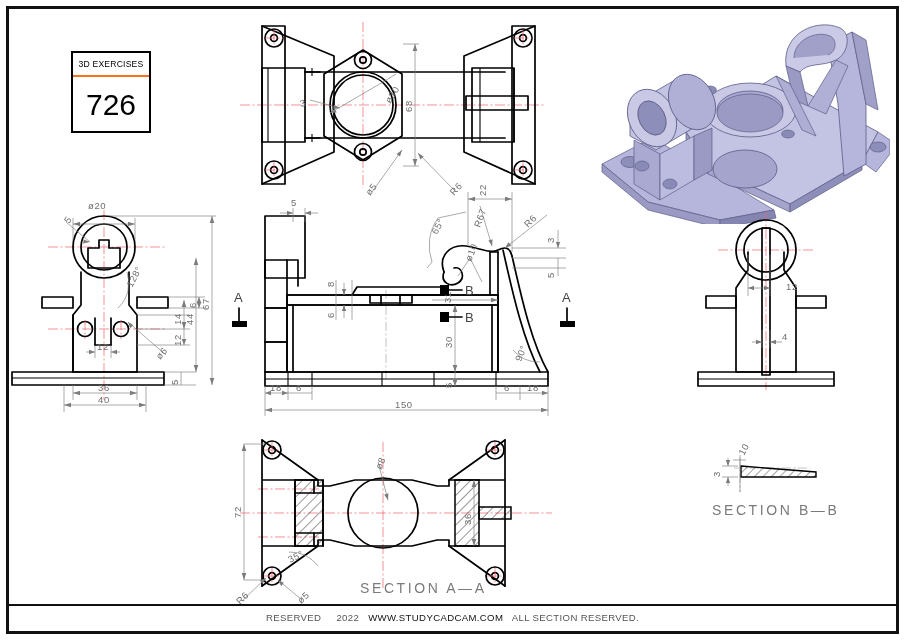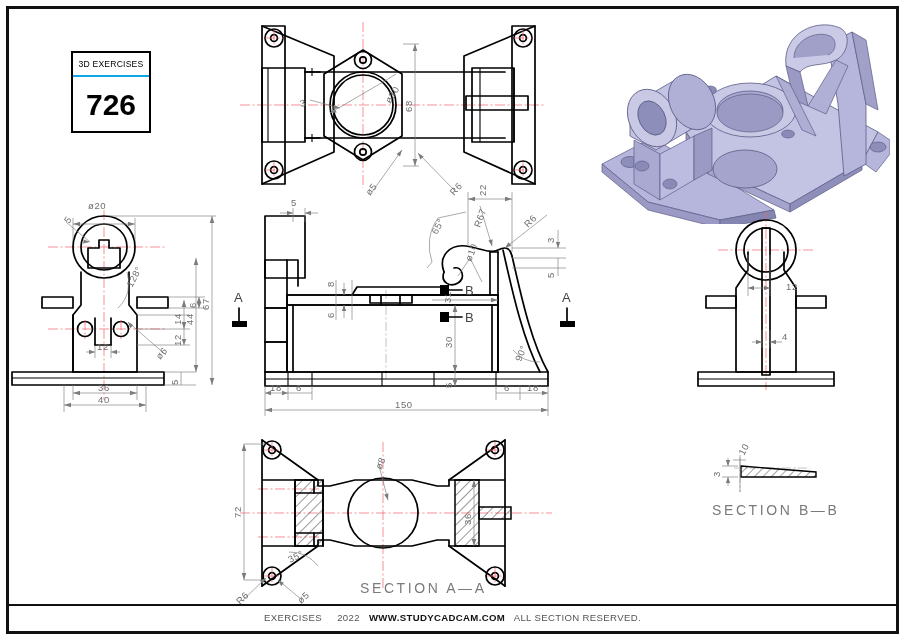--- a/index.html
+++ b/index.html
@@ -20,31 +20,31 @@
   
   text.dt{font-family:"Liberation Sans",sans-serif;font-size:9.5px;fill:#6e6e6e;
           letter-spacing:0.6px;}
   text.sec{font-family:"Liberation Sans",sans-serif;font-size:14px;fill:#7a7a7a;
            letter-spacing:2.6px;}
   text.vm{font-family:"Liberation Sans",sans-serif;font-size:13px;fill:#444;}
 
   
   #titleblock{position:absolute;left:71px;top:51px;width:80px;height:82px;
               border:2.2px solid #000;background:#fff;box-sizing:border-box;}
-  #tb-top{height:24px;border-bottom:2px solid #0ea5e9;display:flex;align-items:center;
+  #tb-top{height:24px;border-bottom:2px solid #f97316;display:flex;align-items:center;
           justify-content:center;box-sizing:border-box;}
   #tb-top span{font-size:8.6px;letter-spacing:0.2px;color:#000;}
   #tb-num{height:56px;display:flex;align-items:center;justify-content:center;}
-  #tb-num span{font-size:30px;font-weight:bold;letter-spacing:0px;color:#000;}
+  #tb-num span{font-size:30px;font-weight:normal;letter-spacing:0px;color:#000;}
 
   
   #footline{position:absolute;left:9px;top:604px;width:887px;height:2px;background:#111;}
   #footer{position:absolute;left:0;top:612px;width:905px;text-align:center;
           font-size:9.6px;color:#555;letter-spacing:0.35px;}
-  #footer .bold{font-weight:bold;color:#111;margin-top:44px;}
+  #footer .bold{font-weight:normal;color:#111;margin-top:44px;}
 
   
   #iso{position:absolute;left:590px;top:14px;width:300px;height:210px;}
 </style>
 </head>
 <body>
 
 <div id="sheet">
 
   <div id="frame"></div>
@@ -578,21 +578,21 @@
       </g>
       <text class="dt" transform="translate(720,477) rotate(-90)">3</text>
       <text class="dt" transform="translate(744,456) rotate(-62)">10</text>
       <text class="sec" x="712" y="515">SECTION B—B</text>
     </g>
 
   </svg>
 
   <div id="footline"></div>
   <div id="footer">
-    <span>EXERCISES</span>
+    <span>RESERVED</span>
     &nbsp;&nbsp;&nbsp;
     <span>2022</span>
     &nbsp;
     <span class="bold">WWW.STUDYCADCAM.COM</span>
     &nbsp;
     <span>ALL SECTION RESERVED.</span>
   </div>
 
 </div>
 

